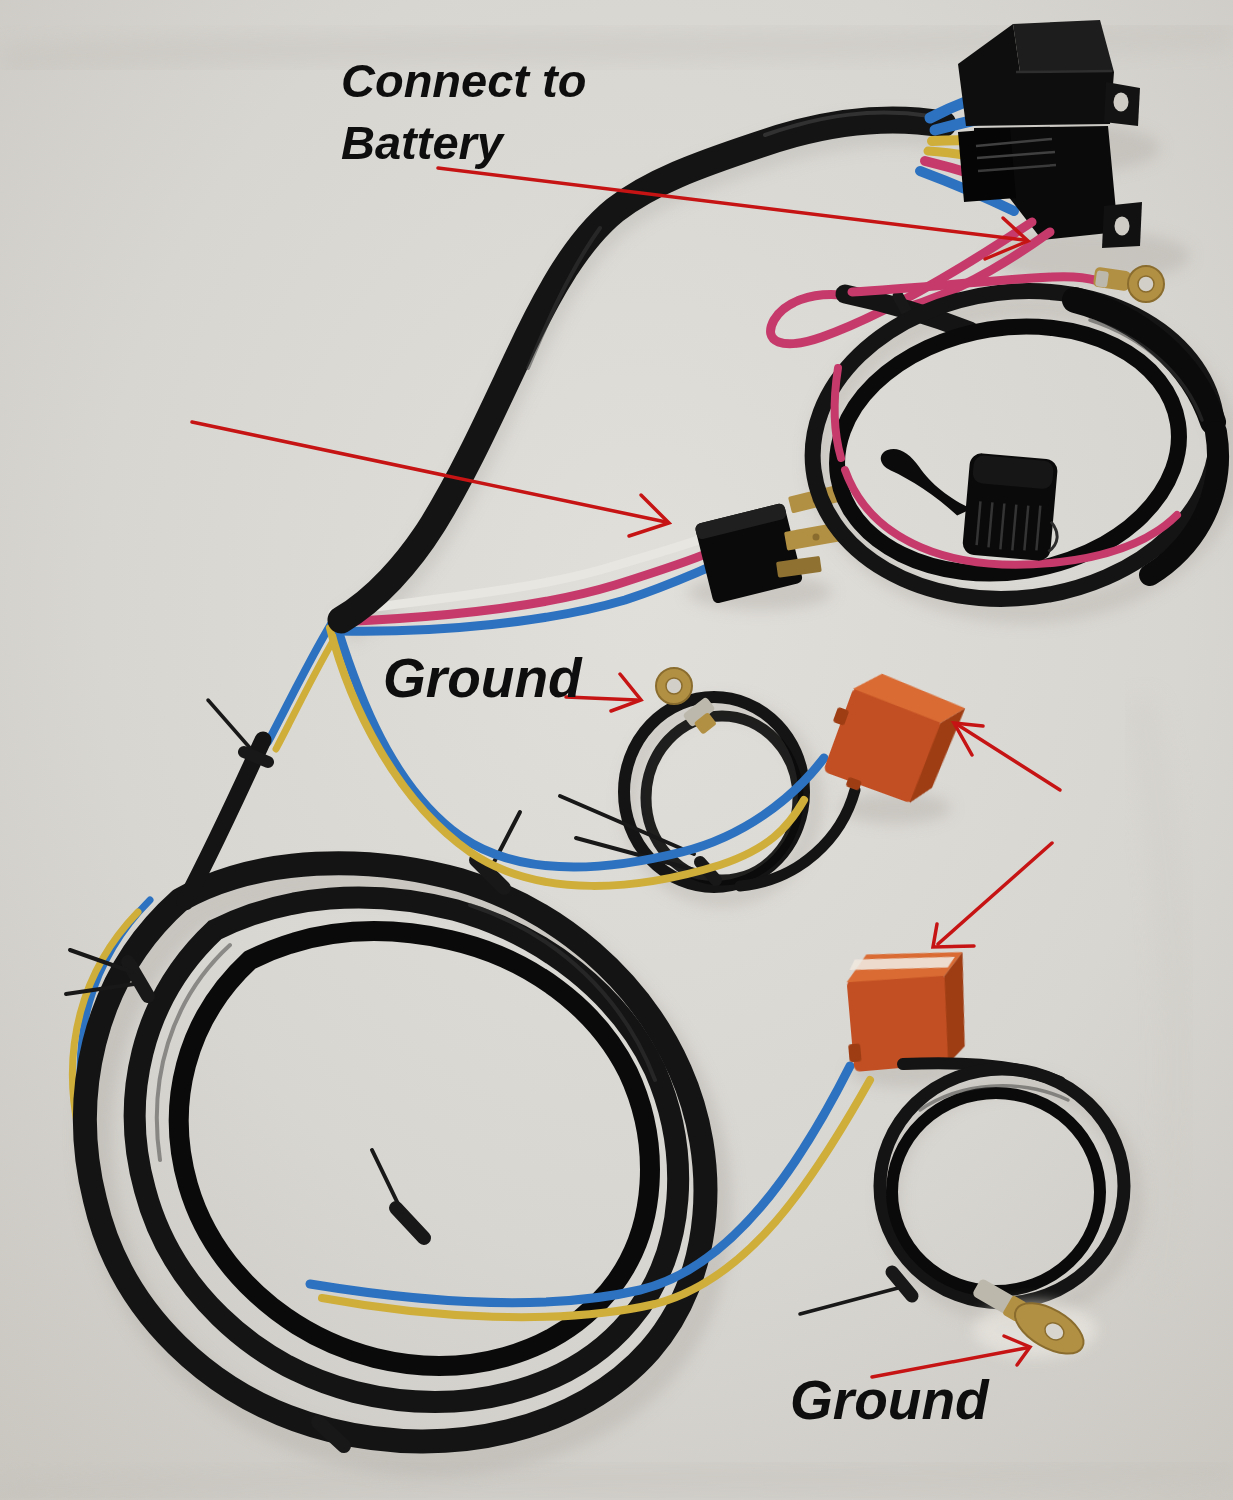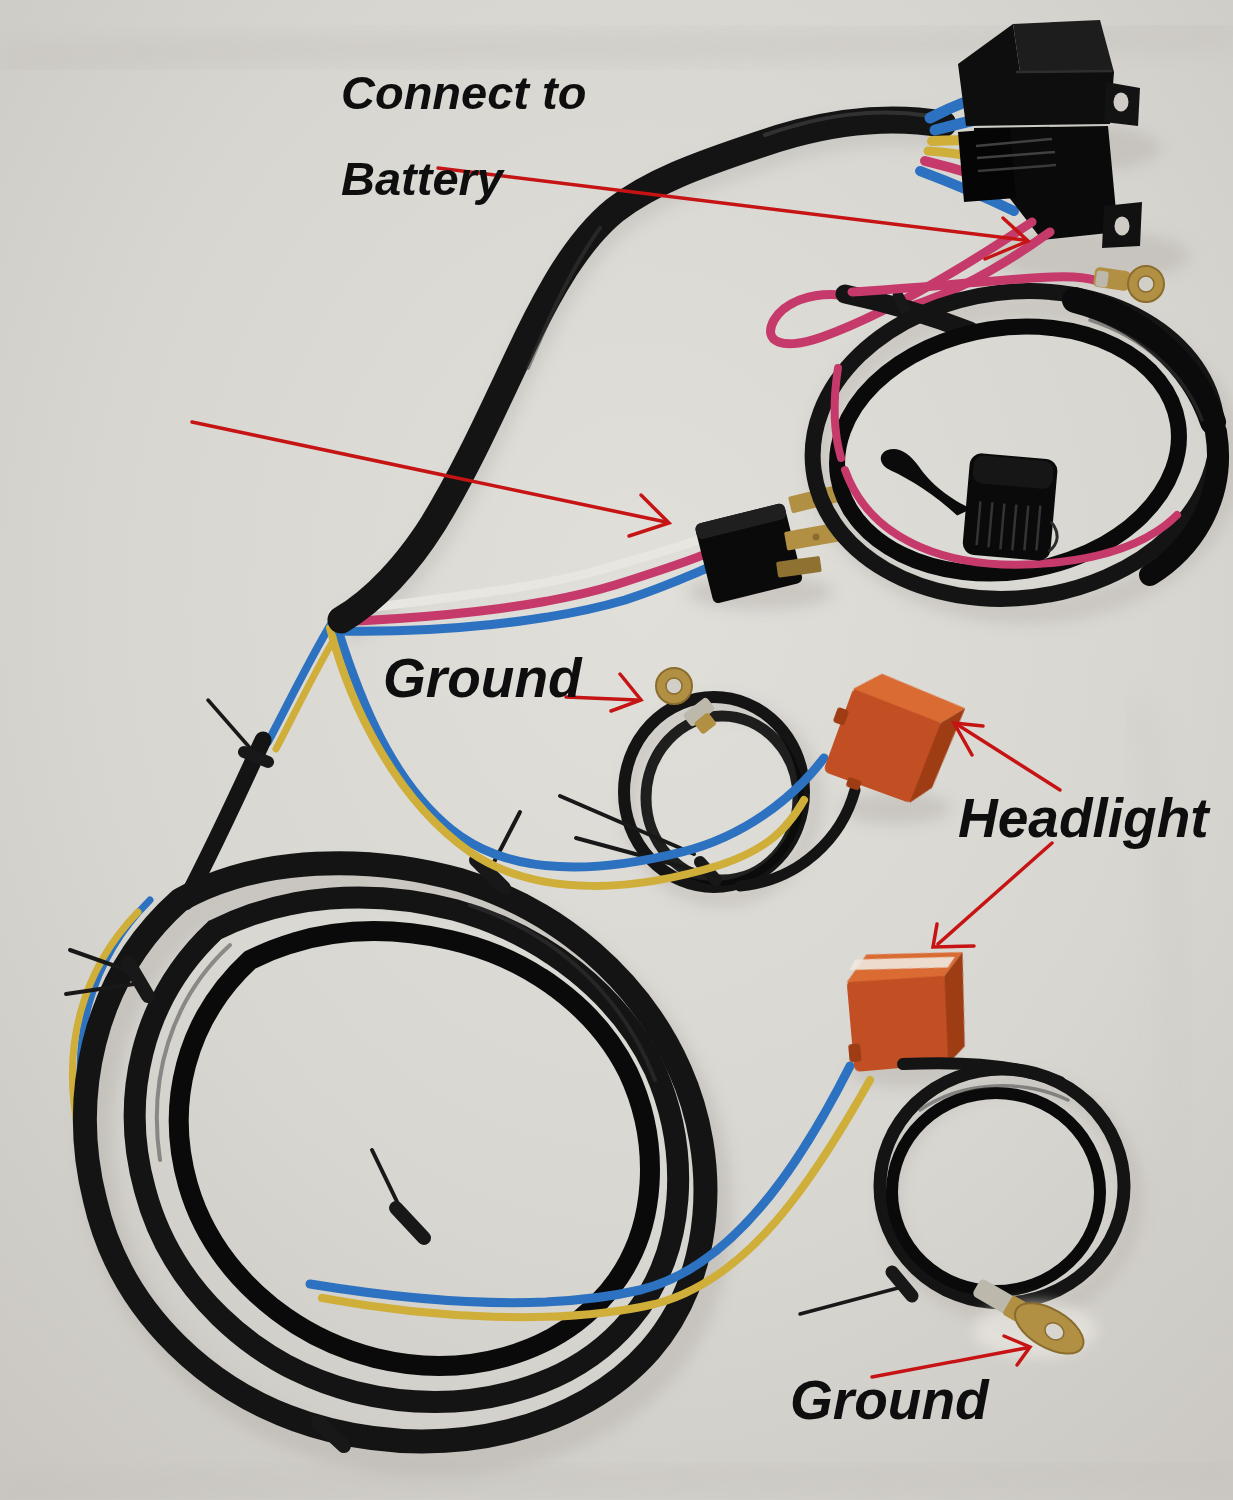--- a/index.html
+++ b/index.html
@@ -9,21 +9,21 @@
     font-family:"Liberation Sans", sans-serif;
   }
   .stage svg{position:absolute;left:0;top:0;}
   .label{
     position:absolute;
     font-weight:bold;font-style:italic;
     color:var(--text_color,#0e0e0e);
     white-space:pre-line;
     z-index:5;
   }
-  .lbl-lg{font-size:47px;line-height:86px;}
+  .lbl-lg{font-size:47px;line-height:62px;}
   .lbl-xl{font-size:55px;line-height:60px;}
 </style>
 </head>
 <body>
 
 <div class="stage">
 
 <svg width="1233" height="1500" viewBox="0 0 1233 1500">
   <defs>
     <filter id="soft" x="-40%" y="-40%" width="180%" height="180%">
@@ -282,15 +282,14 @@
     <g>
       <path d="M 872 1377 L 1026 1348"></path>
       <path d="M 1004 1336 L 1030 1347 L 1017 1365"></path>
     </g>
   </g>
 </svg>
 
   <div class="label lbl-lg" style="left:341px;top:50px">Connect to
 Battery</div>
   <div class="label lbl-xl" style="left:383px;top:648px">Ground</div>
-  <div class="label lbl-xl" style="left:958px;top:788px">Headlight</div>
   <div class="label lbl-xl" style="left:790px;top:1370px">Ground</div>
 </div>
 
 </body></html>

